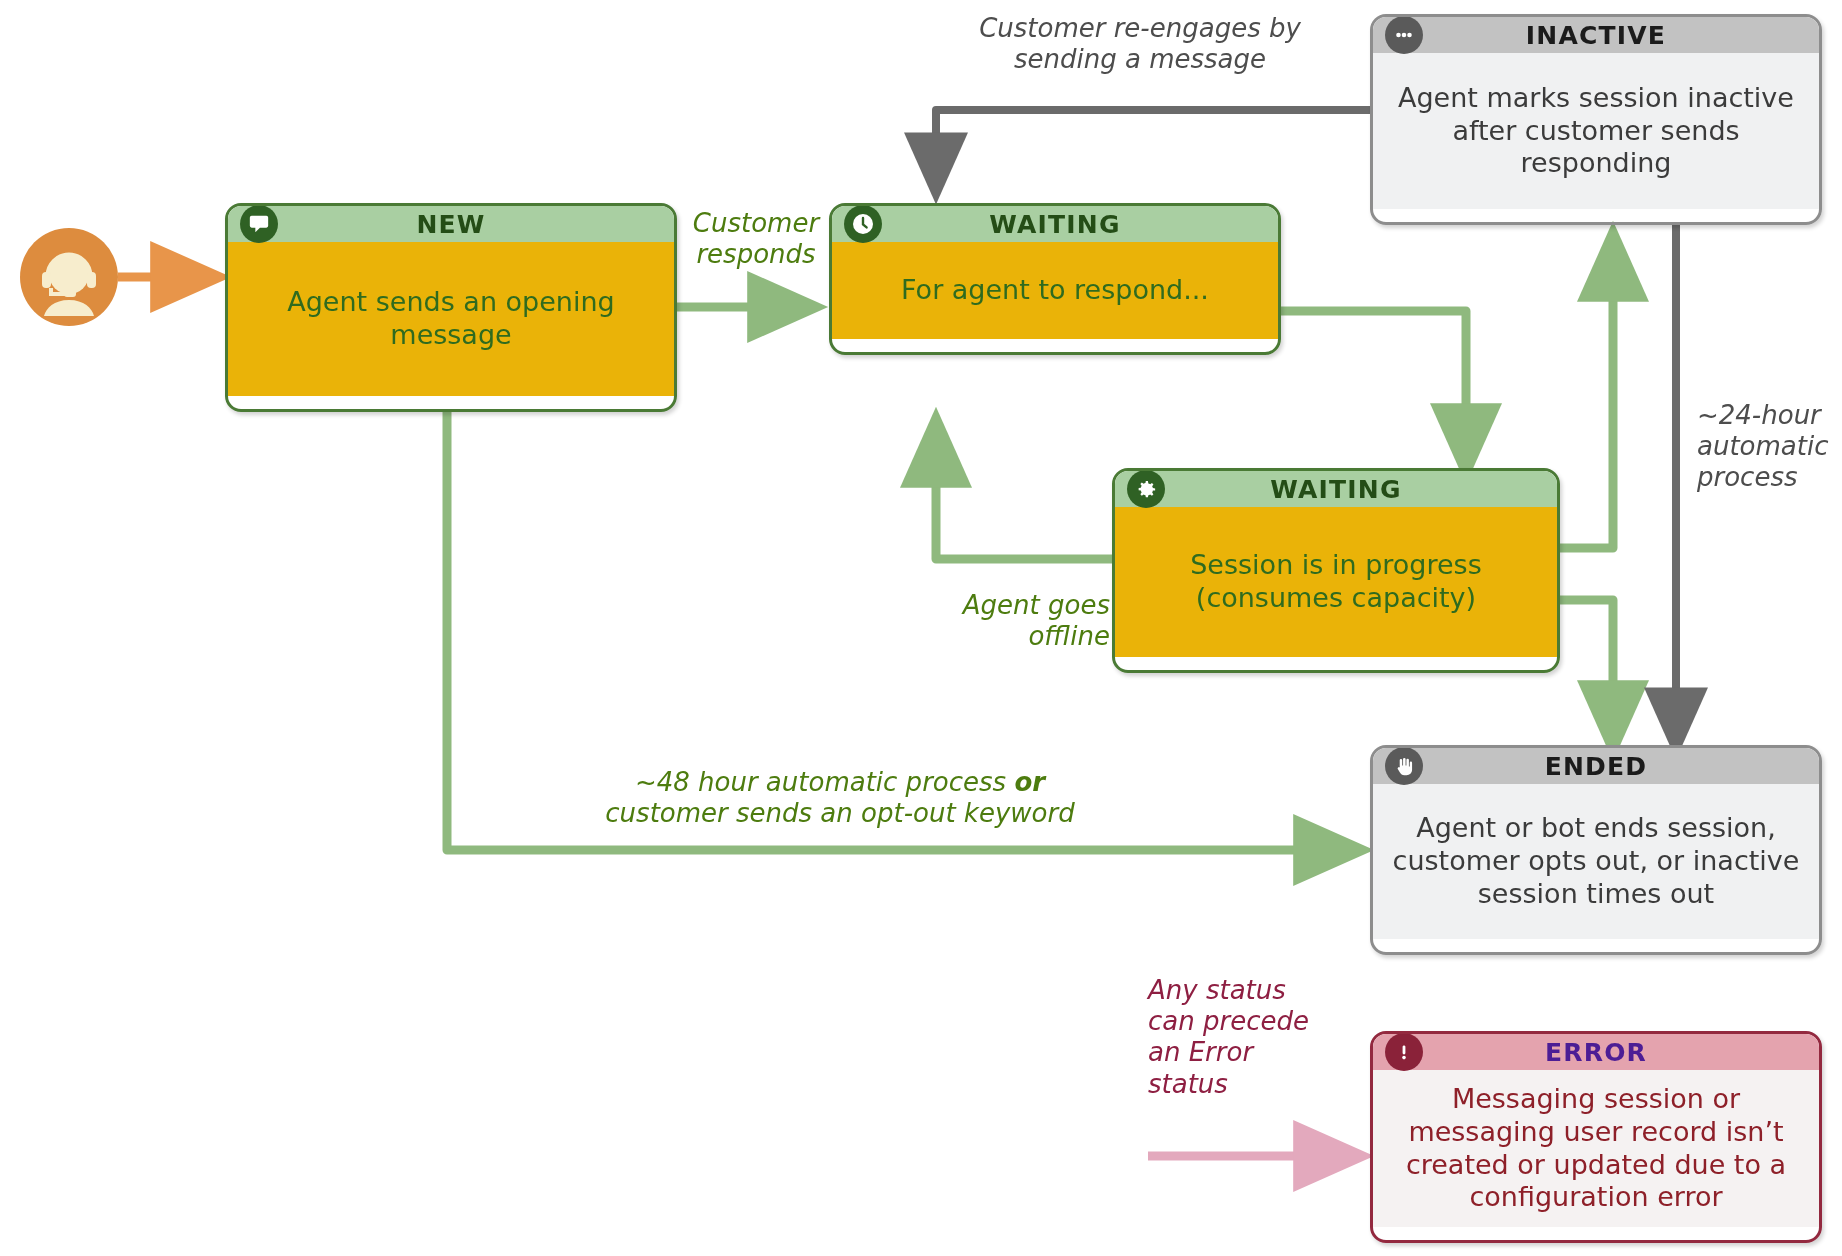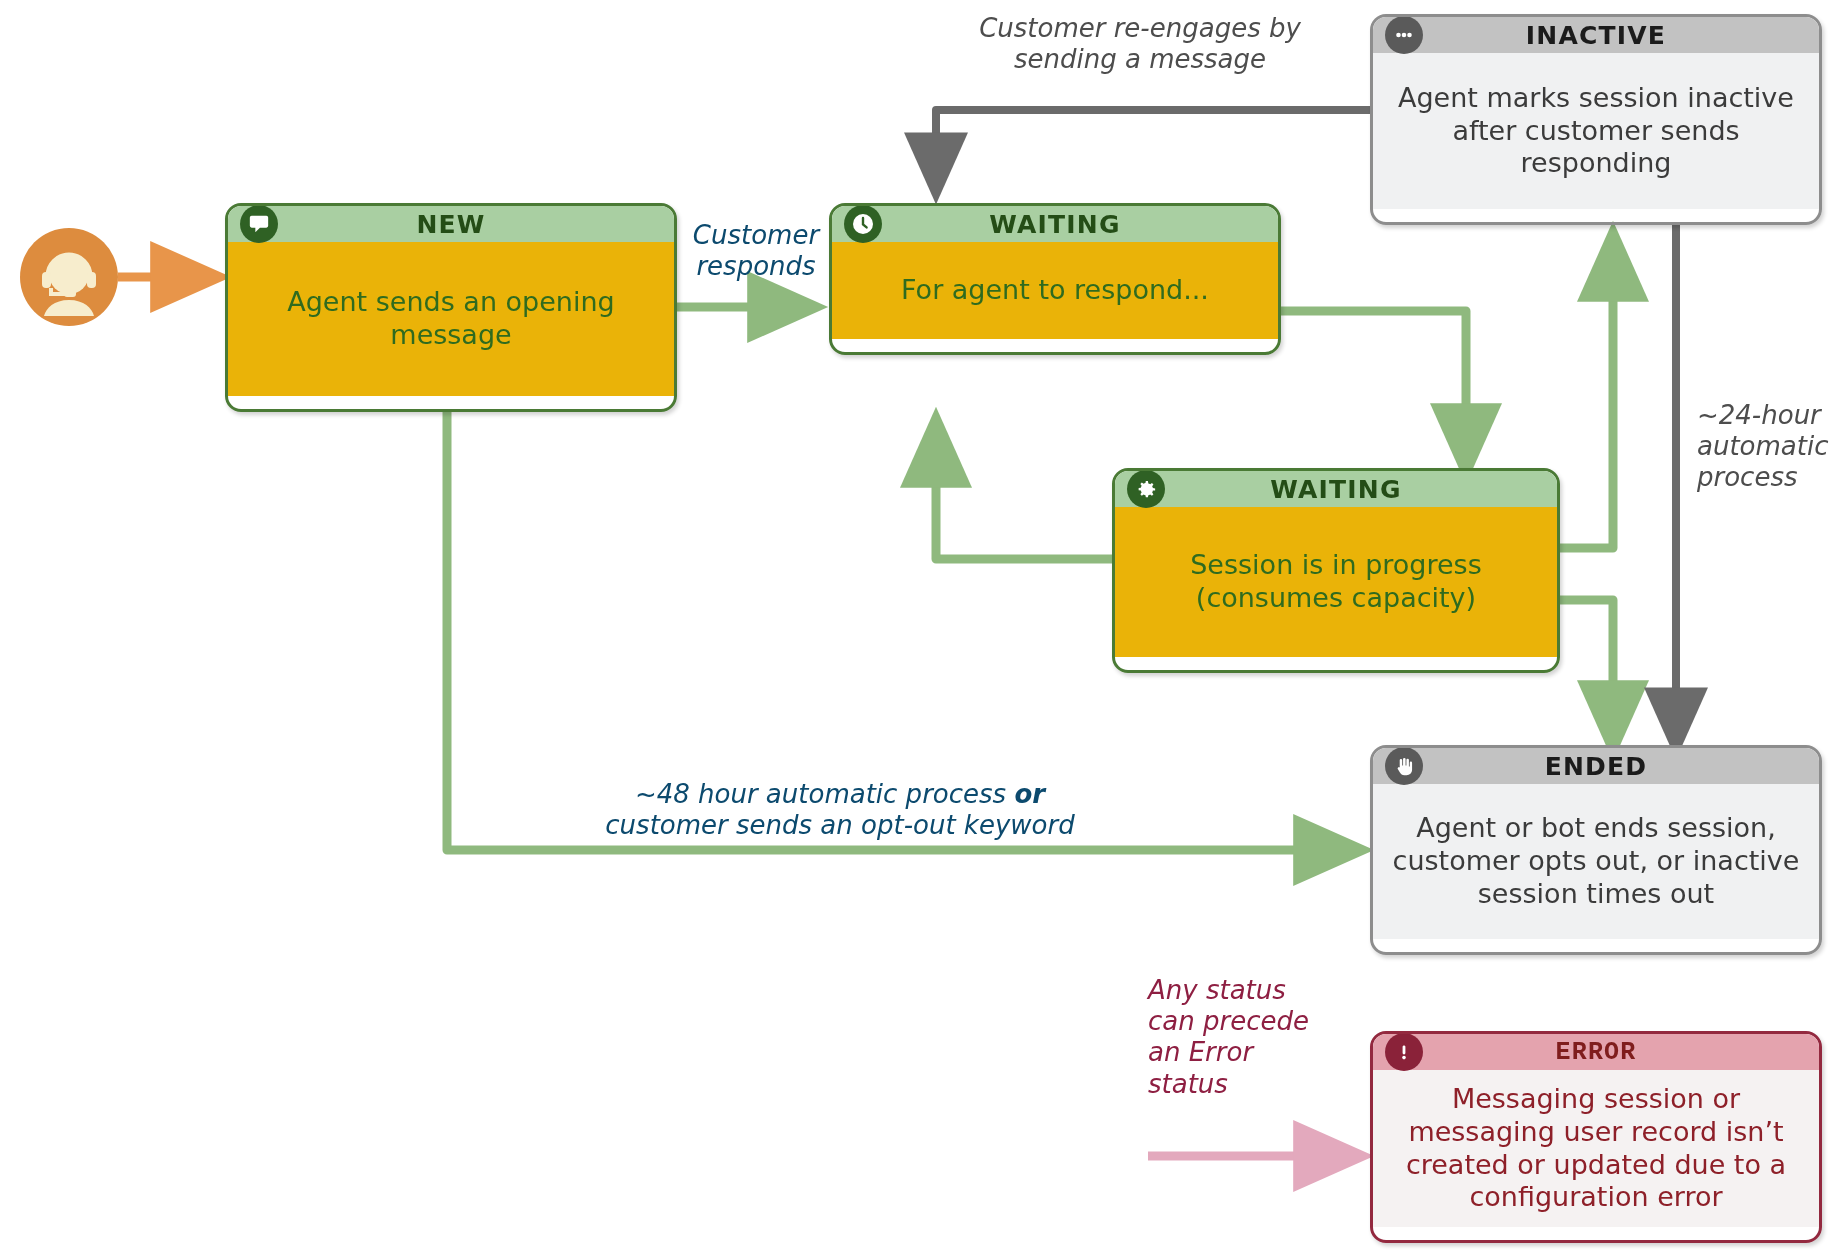--- a/index.html
+++ b/index.html
@@ -87,34 +87,34 @@
   .theme-grey { border-color: #8d8d8d; }
   .theme-grey .node-head { background: #c2c2c2; }
   .theme-grey .node-title { color: #1b1b1b; }
   .theme-grey .node-icon  { background: #5a5a5a; }
   .theme-grey .node-body  { background: #f0f1f2; }
   .theme-grey .node-body span { color: #3b3b3b; }
 
   
   .theme-red { border-color: #93293f; }
   .theme-red .node-head { background: #e4a3ae; }
-  .theme-red .node-title { color: #7f1d1d; font-family: Liberation Mono, monospace; }
+  .theme-red .node-title { color: #4c1d95; }
   .theme-red .node-icon  { background: #8a2239; }
   .theme-red .node-body  { background: #f5f2f2; }
   .theme-red .node-body span { color: #8e2029; }
 
   
   .edge-label {
     position: absolute;
     font-family: "DejaVu Sans", sans-serif;
     font-style: italic;
     font-size: 26px;
     line-height: 1.2;
   }
-  .lbl-green { color: #0c4a6e; margin-top: 12px; }
+  .lbl-green { color: #4d7c0f; }
   .lbl-grey  { color: #4d4d4d; }
   .lbl-red   { color: #8e1f42; }
 
   
   .avatar {
     position: absolute;
     width: 98px;
     height: 98px;
     border-radius: 50%;
     background: #dd8c3e;
@@ -282,20 +282,21 @@
     </div>
     <div class="node-body" style="height:157px;">
       <span>Messaging session or messaging user record isn’t created or updated due to a configuration error</span>
     </div>
   </div>
 
   <div class="edge-label lbl-green" style="left:686px; top:208px; width:140px; text-align:center;">Customer responds</div>
 
   <div class="edge-label lbl-grey" style="left:930px; top:13px; width:420px; text-align:center;">Customer re-engages by sending a message</div>
 
+  <div class="edge-label lbl-green" style="left:920px; top:590px; width:190px; text-align:right;">Agent goes offline</div>
 
   <div class="edge-label lbl-grey" style="left:1697px; top:400px; width:145px;">~24-hour automatic process</div>
 
   <div class="edge-label lbl-green" style="left:520px; top:767px; width:640px; text-align:center;">
     <div>
       <span>~48 hour automatic process </span><span style="font-weight:bold;">or</span>
     </div>
     <div>customer sends an opt-out keyword</div>
   </div>
 

